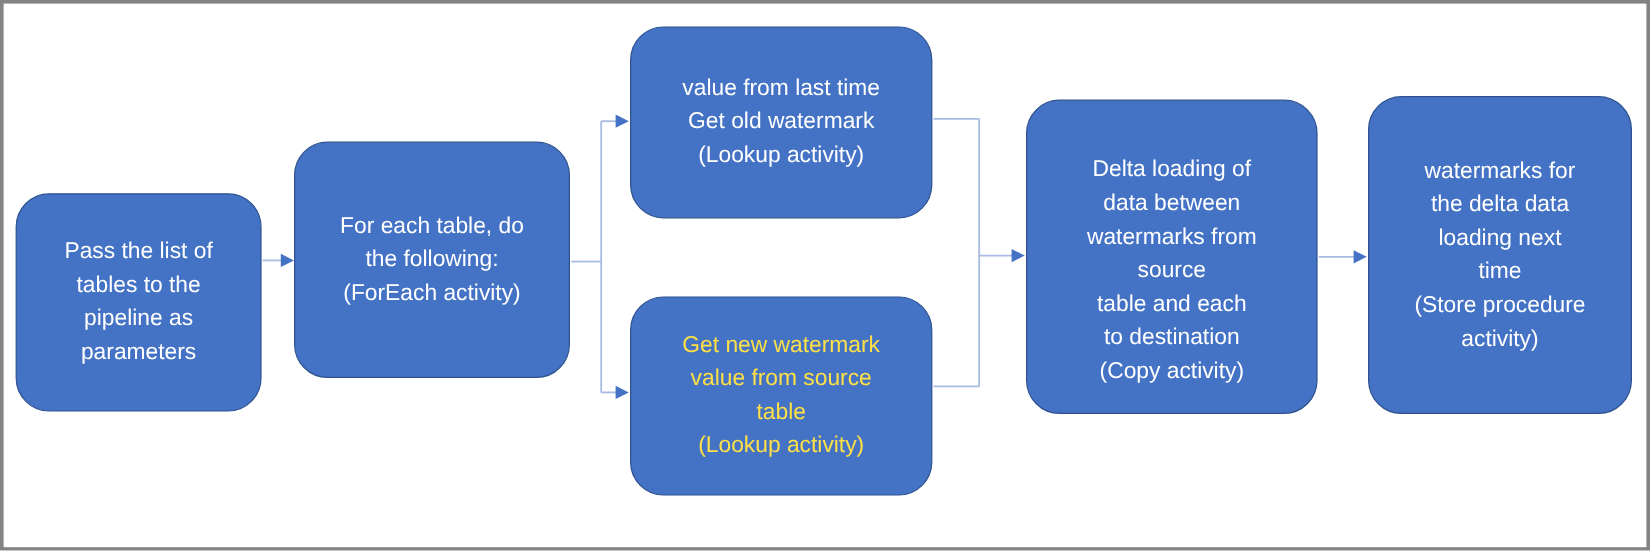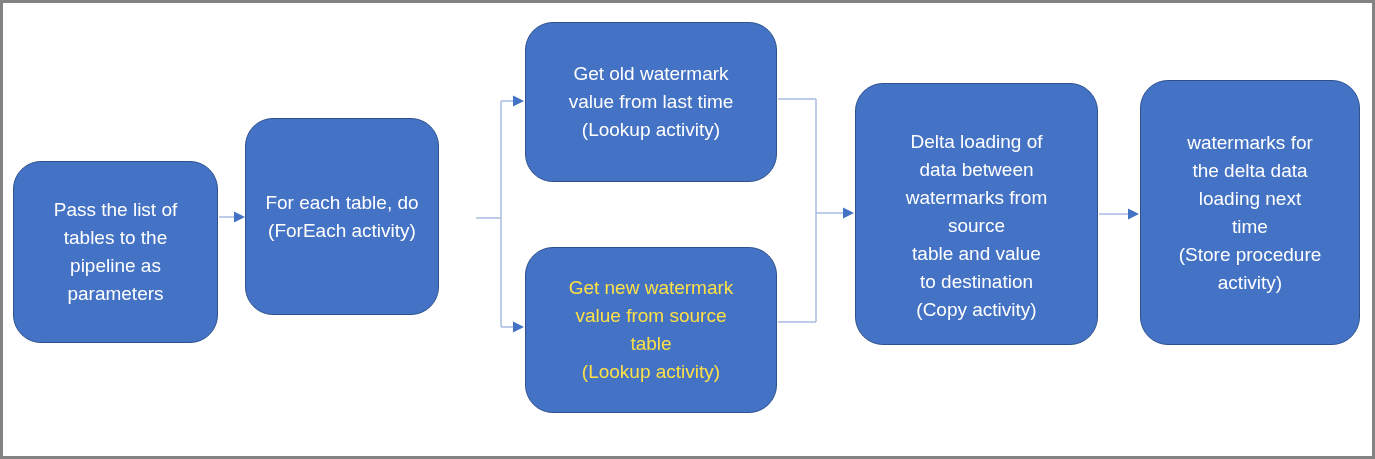--- a/index.html
+++ b/index.html
@@ -78,51 +78,52 @@
 
   <div class="node" style="left: 13px; top: 128px; width: 205px; height: 182px; background: rgb(68, 114, 196); border-color: rgb(47, 82, 143); margin-top: 33px;">
     <div class="node-text" style="color: rgb(255, 255, 255);">
       <div>Pass the list of</div>
       <div>tables to the</div>
       <div>pipeline as</div>
       <div>parameters</div>
     </div>
   </div>
 
-  <div class="node" style="left: 245px; top: 118px; width: 194px; height: 197px; background: rgb(68, 114, 196); border-color: rgb(47, 82, 143);">
+  <div class="node" style="left: 245px; top: 118px; width: 230px; height: 197px; background: rgb(68, 114, 196); border-color: rgb(47, 82, 143);">
     <div class="node-text" style="color: rgb(255, 255, 255);">
       <div>For each table, do</div>
+      <div>the following:</div>
       <div>(ForEach activity)</div>
     </div>
   </div>
 
   <div class="node" style="left: 525px; top: 22px; width: 252px; height: 160px; background: rgb(68, 114, 196); border-color: rgb(47, 82, 143);">
     <div class="node-text" style="color: rgb(255, 255, 255);">
+      <div>value from last time</div>
       <div>Get old watermark</div>
-      <div>value from last time</div>
       <div>(Lookup activity)</div>
     </div>
   </div>
 
   <div class="node" style="left: 525px; top: 247px; width: 252px; height: 166px; background: rgb(68, 114, 196); border-color: rgb(47, 82, 143);">
     <div class="node-text" style="color: #fde047;">
       <div>Get new watermark</div>
       <div>value from source</div>
       <div>table</div>
       <div>(Lookup activity)</div>
     </div>
   </div>
 
   <div class="node" style="left: 855px; top: 83px; width: 243px; height: 262px; background: rgb(68, 114, 196); border-color: rgb(47, 82, 143);">
     <div class="node-text" style="color: rgb(255, 255, 255); margin-top: 24px;">
       <div>Delta loading of</div>
       <div>data between</div>
       <div>watermarks from</div>
       <div>source</div>
-      <div>table and value</div>
+      <div>table and each</div>
       <div>to destination</div>
       <div>(Copy activity)</div>
     </div>
   </div>
 
   <div class="node" style="left: 1140px; top: 80px; width: 220px; height: 265px; background: rgb(68, 114, 196); border-color: rgb(47, 82, 143);">
     <div class="node-text" style="color: rgb(255, 255, 255);">
       <div>watermarks for</div>
       <div>the delta data</div>
       <div>loading next</div>

